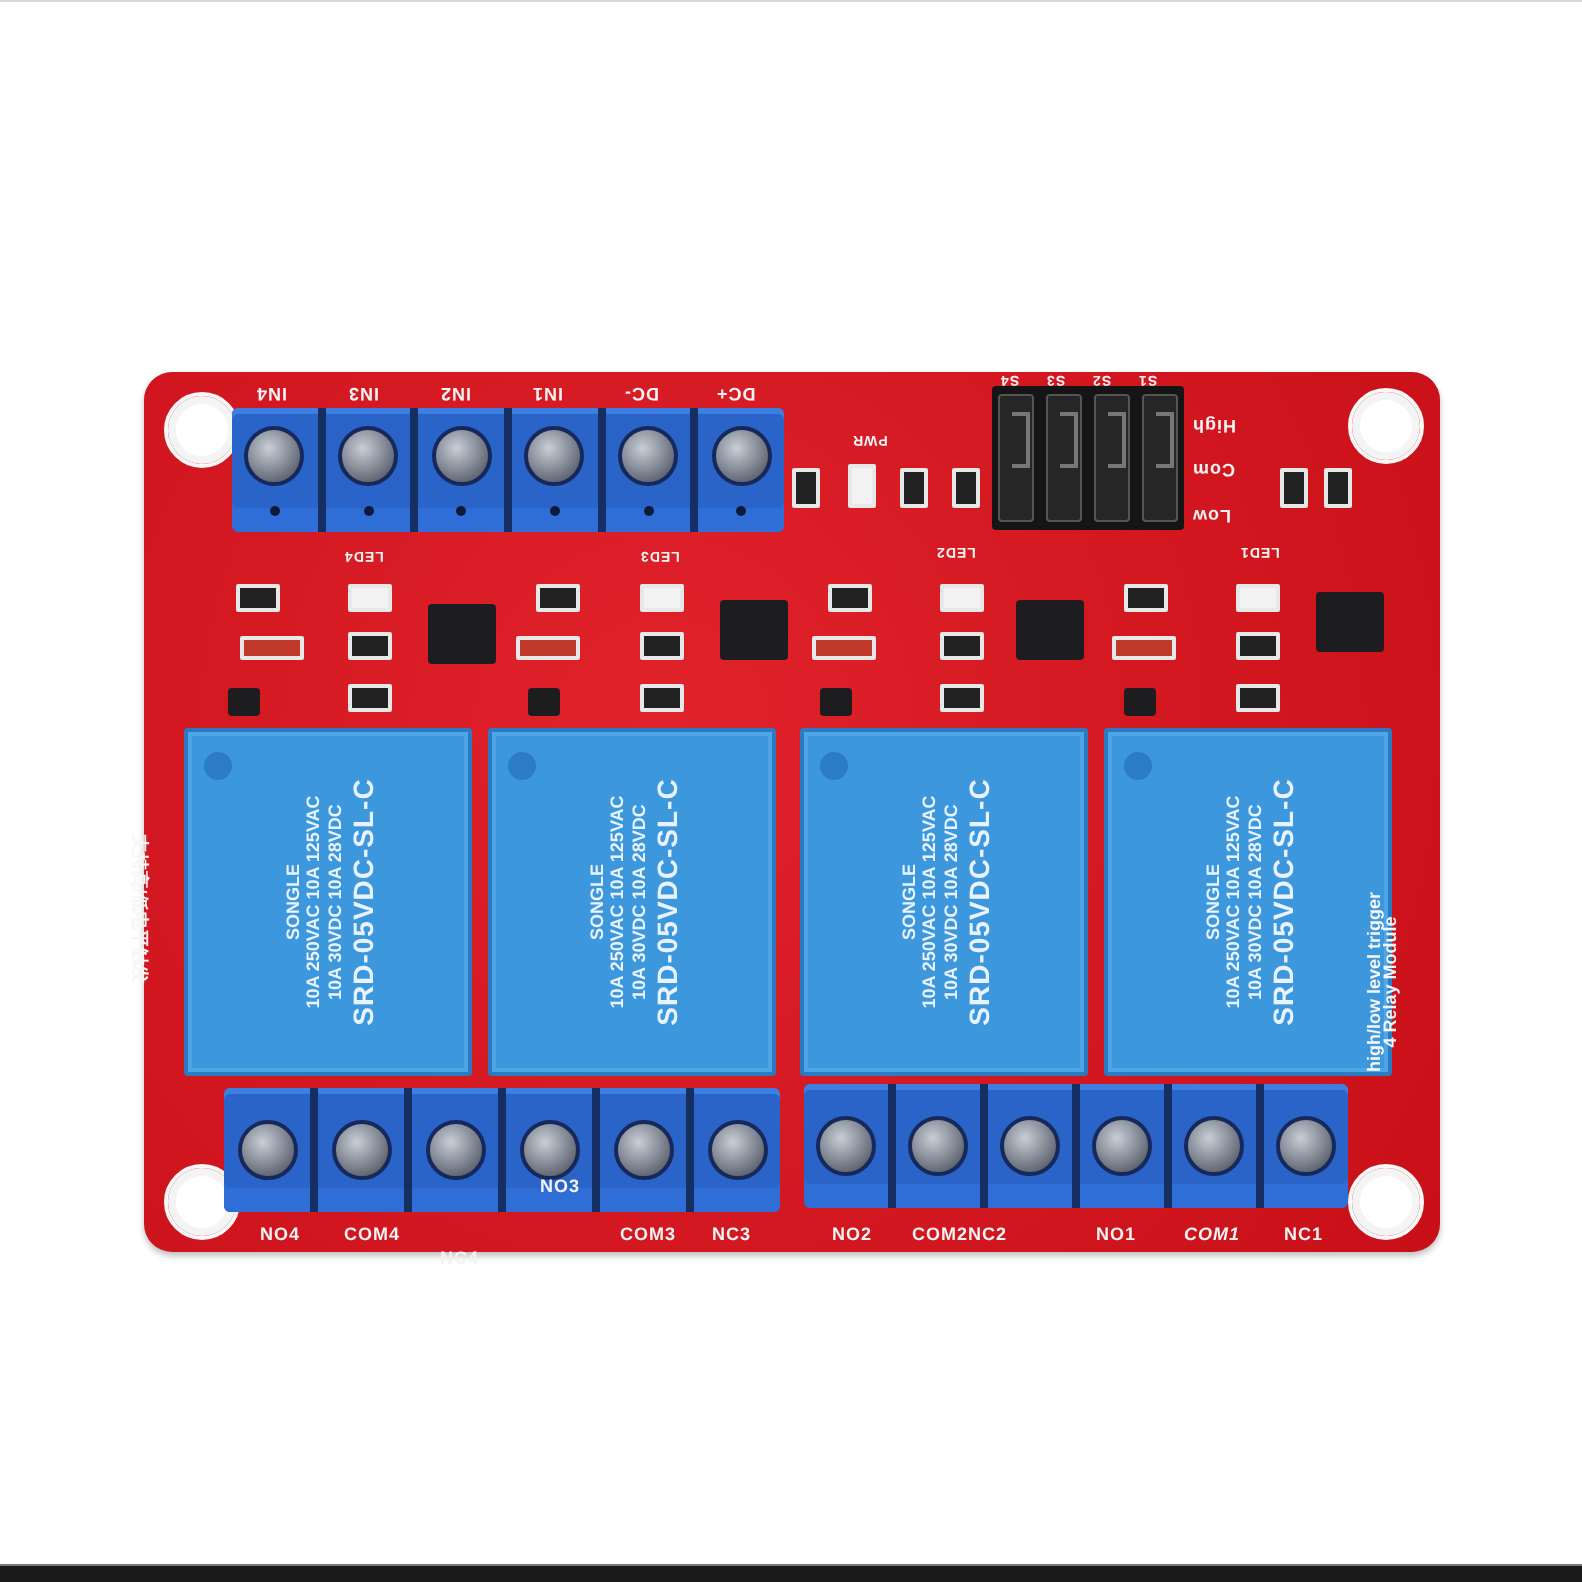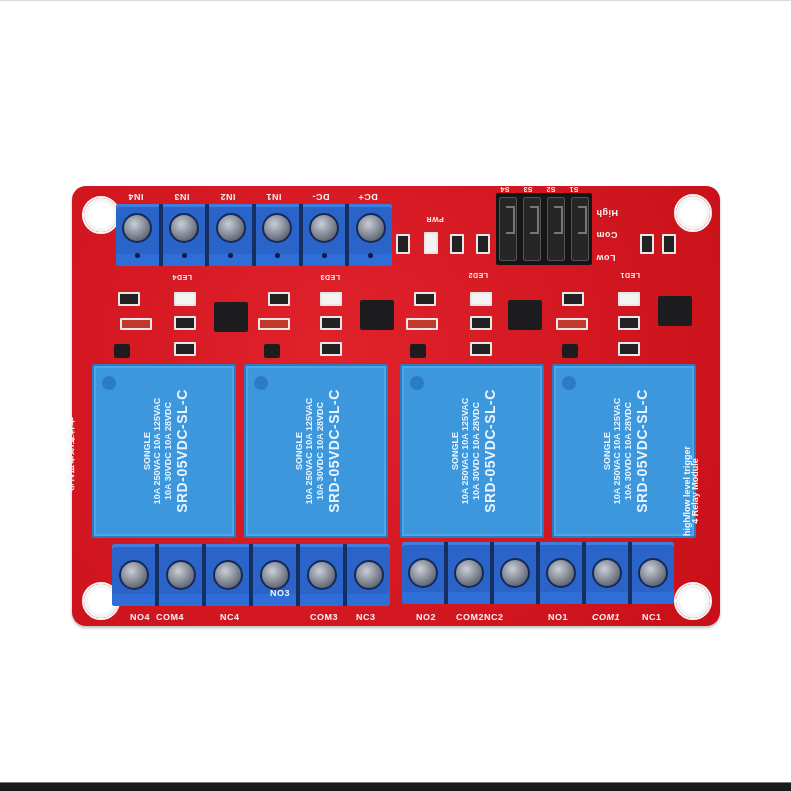--- a/index.html
+++ b/index.html
@@ -211,22 +211,22 @@
       </div>
     <div class="screw-cell">
         <div class="screw"></div>
       </div>
     <div class="screw-cell">
         <div class="screw"></div>
       </div>
   </div>
 
   <div class="silk" style="left:58px;top:426px;">NO4</div>
-  <div class="silk" style="left:84px;top:426px;">COM4</div>
-  <div class="silk" style="left:148px;top:426px;">NC4</div>
+  <div class="silk" style="left:100px;top:426px;">COM4</div>
+  <div class="silk" style="left:148px;top:438px;">NC4</div>
   <div class="silk" style="left:198px;top:402px;">NO3</div>
   <div class="silk" style="left:238px;top:426px;">COM3</div>
   <div class="silk" style="left:284px;top:426px;">NC3</div>
   <div class="silk" style="left:344px;top:426px;">NO2</div>
   <div class="silk" style="left:384px;top:426px;">COM2</div>
   <div class="silk" style="left:412px;top:426px;">NC2</div>
   <div class="silk" style="left:476px;top:426px;">NO1</div>
   <div class="silk" style="left:520px;top:426px;font-style:italic;">COM1</div>
   <div class="silk" style="left:570px;top:426px;">NC1</div>
 </div>

